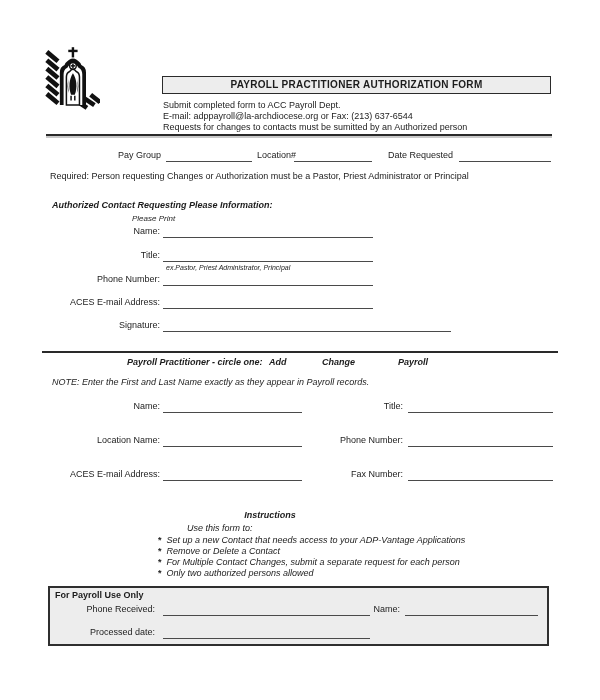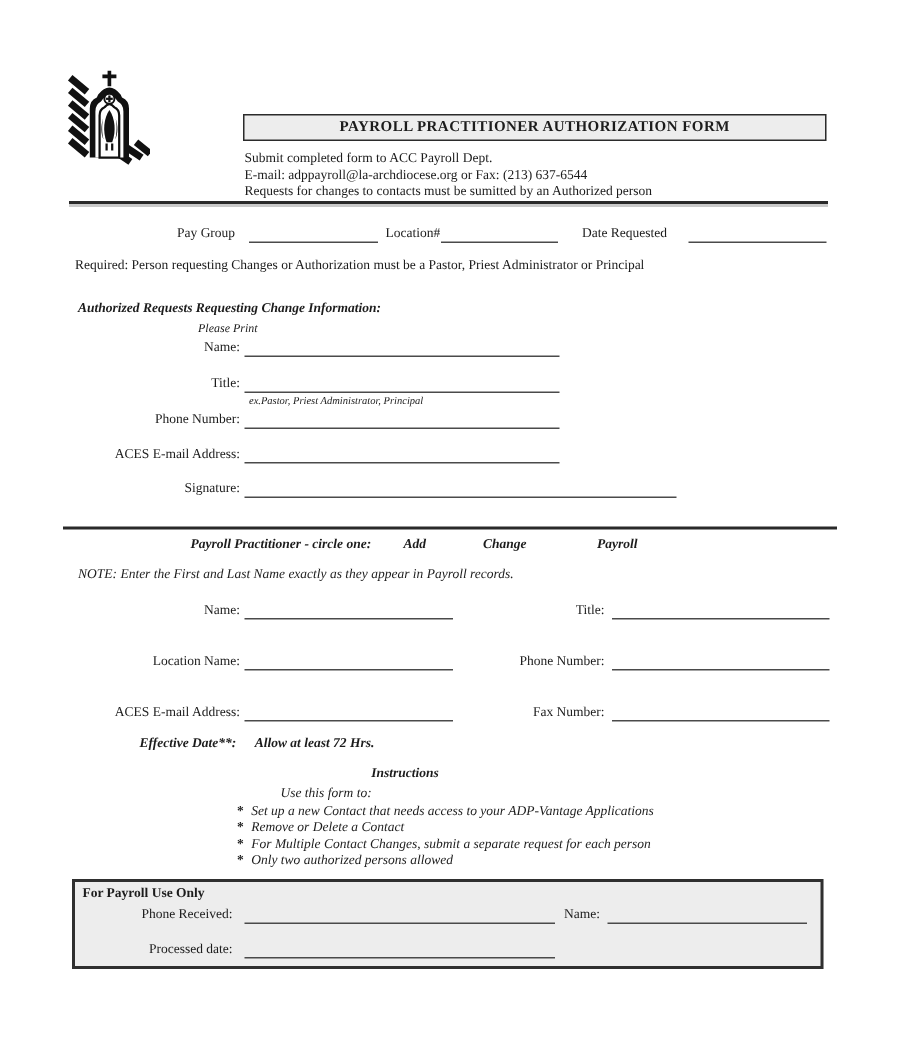--- a/index.html
+++ b/index.html
@@ -1,18 +1,18 @@
 <!DOCTYPE html>
 <html><head>
 <meta charset="utf-8">
 <style>
   html,body{margin:0;padding:0;background:#ffffff;}
   .page{
     position:relative;width:600px;height:656px;background:#ffffff;
-    font-family:Liberation Serif, serif;color:#1c1c1c;overflow:hidden;
+    font-family:Liberation Sans, sans-serif;color:#1c1c1c;overflow:hidden;
   }
   .abs{position:absolute;}
   .t9{font-size:9px;line-height:11px;}
   .t8{font-size:8px;line-height:10px;}
   .t7{font-size:7px;line-height:9px;}
   .bold{font-weight:bold;}
   .ital{font-style:italic;}
   .ra{text-align:right;}
   .ctr{text-align:center;}
   .fl{border-bottom:1px solid #4a4a4a;height:11px;}
@@ -74,21 +74,21 @@
 
   <div class="abs t9" style="left:118px;top:150px;">Pay Group</div>
   <div class="abs fl" style="left:166px;top:150px;width:86px;"></div>
   <div class="abs t9" style="left:257px;top:150px;text-align:right;">Location#</div>
   <div class="abs fl" style="left:294px;top:150px;width:78px;"></div>
   <div class="abs t9" style="left:388px;top:150px;">Date Requested</div>
   <div class="abs fl" style="left:459px;top:150px;width:92px;"></div>
 
   <div class="abs t9" style="left:50px;top:171px;">Required: Person requesting Changes or Authorization must be a Pastor, Priest Administrator or Principal</div>
 
-  <div class="abs t9 bold ital" style="left:52px;top:200px;">Authorized Requests Requesting Change Information:</div>
+  <div class="abs t9 bold ital" style="left:52px;top:200px;">Authorized Contact Requesting Please Information:</div>
   <div class="abs t8 ital" style="left:132px;top:214px;">Please Print</div>
 
   <div class="abs t9 ra" style="left:40px;top:226px;width:120px;">Name:</div>
   <div class="abs fl" style="left:163px;top:226px;width:210px;"></div>
 
   <div class="abs t9 ra" style="left:40px;top:250px;width:120px;">Title:</div>
   <div class="abs fl" style="left:163px;top:250px;width:210px;"></div>
   <div class="abs t7 ital" style="left:166px;top:263px;">ex.Pastor, Priest Administrator, Principal</div>
 
   <div class="abs t9 ra" style="left:40px;top:274px;width:120px;">Phone Number:</div>
@@ -117,24 +117,20 @@
   <div class="abs t9 ra" style="left:40px;top:435px;width:120px;">Location Name:</div>
   <div class="abs fl" style="left:163px;top:435px;width:139px;"></div>
   <div class="abs t9 ra" style="left:300px;top:435px;width:103px;">Phone Number:</div>
   <div class="abs fl" style="left:408px;top:435px;width:145px;"></div>
 
   <div class="abs t9 ra" style="left:40px;top:469px;width:120px;">ACES E-mail Address:</div>
   <div class="abs fl" style="left:163px;top:469px;width:139px;"></div>
   <div class="abs t9 ra" style="left:300px;top:469px;width:103px;">Fax Number:</div>
   <div class="abs fl" style="left:408px;top:469px;width:145px;"></div>
 
-  <div class="abs t9" style="left:93px;top:490px;">
-    <span class="bold ital">Effective Date**:</span>
-    <span class="bold ital" style="margin-left:10px;">Allow at least 72 Hrs.</span>
-  </div>
 
   <div class="abs t9 bold ital ctr" style="left:190px;top:510px;width:160px;">Instructions</div>
   <div class="abs t9 ital" style="left:187px;top:523px;">Use this form to:</div>
 
   <div class="abs t9 bullet-row" style="left:158px;top:535px;">
     <span class="bold">*</span>
     <span class="ital">Set up a new Contact that needs access to your ADP-Vantage Applications</span>
   </div>
   <div class="abs t9 bullet-row" style="left:158px;top:546px;">
     <span class="bold">*</span>

